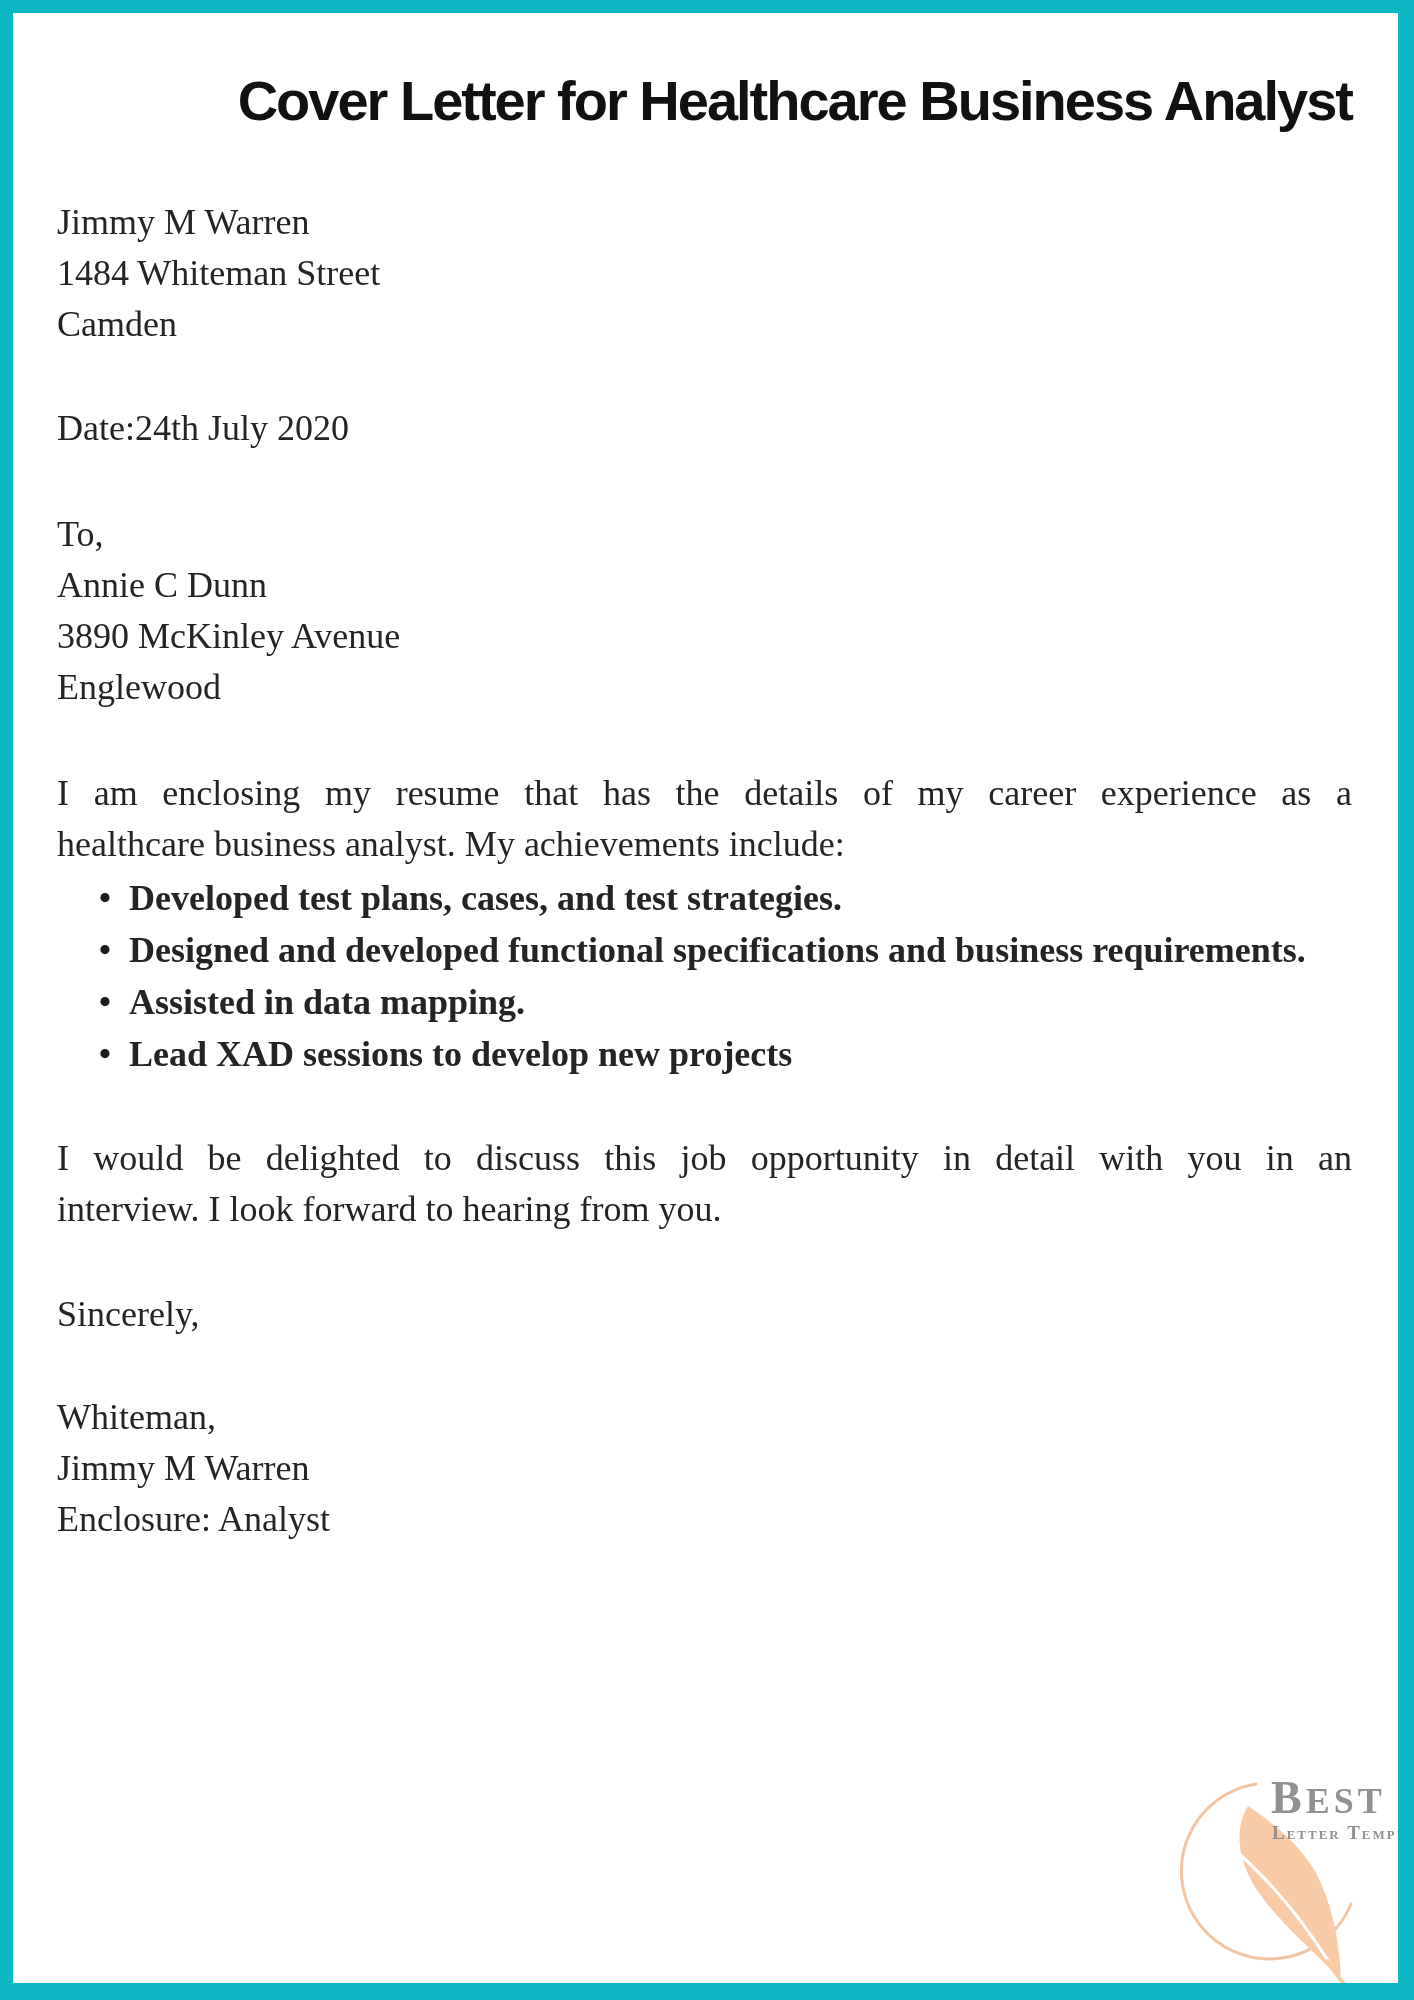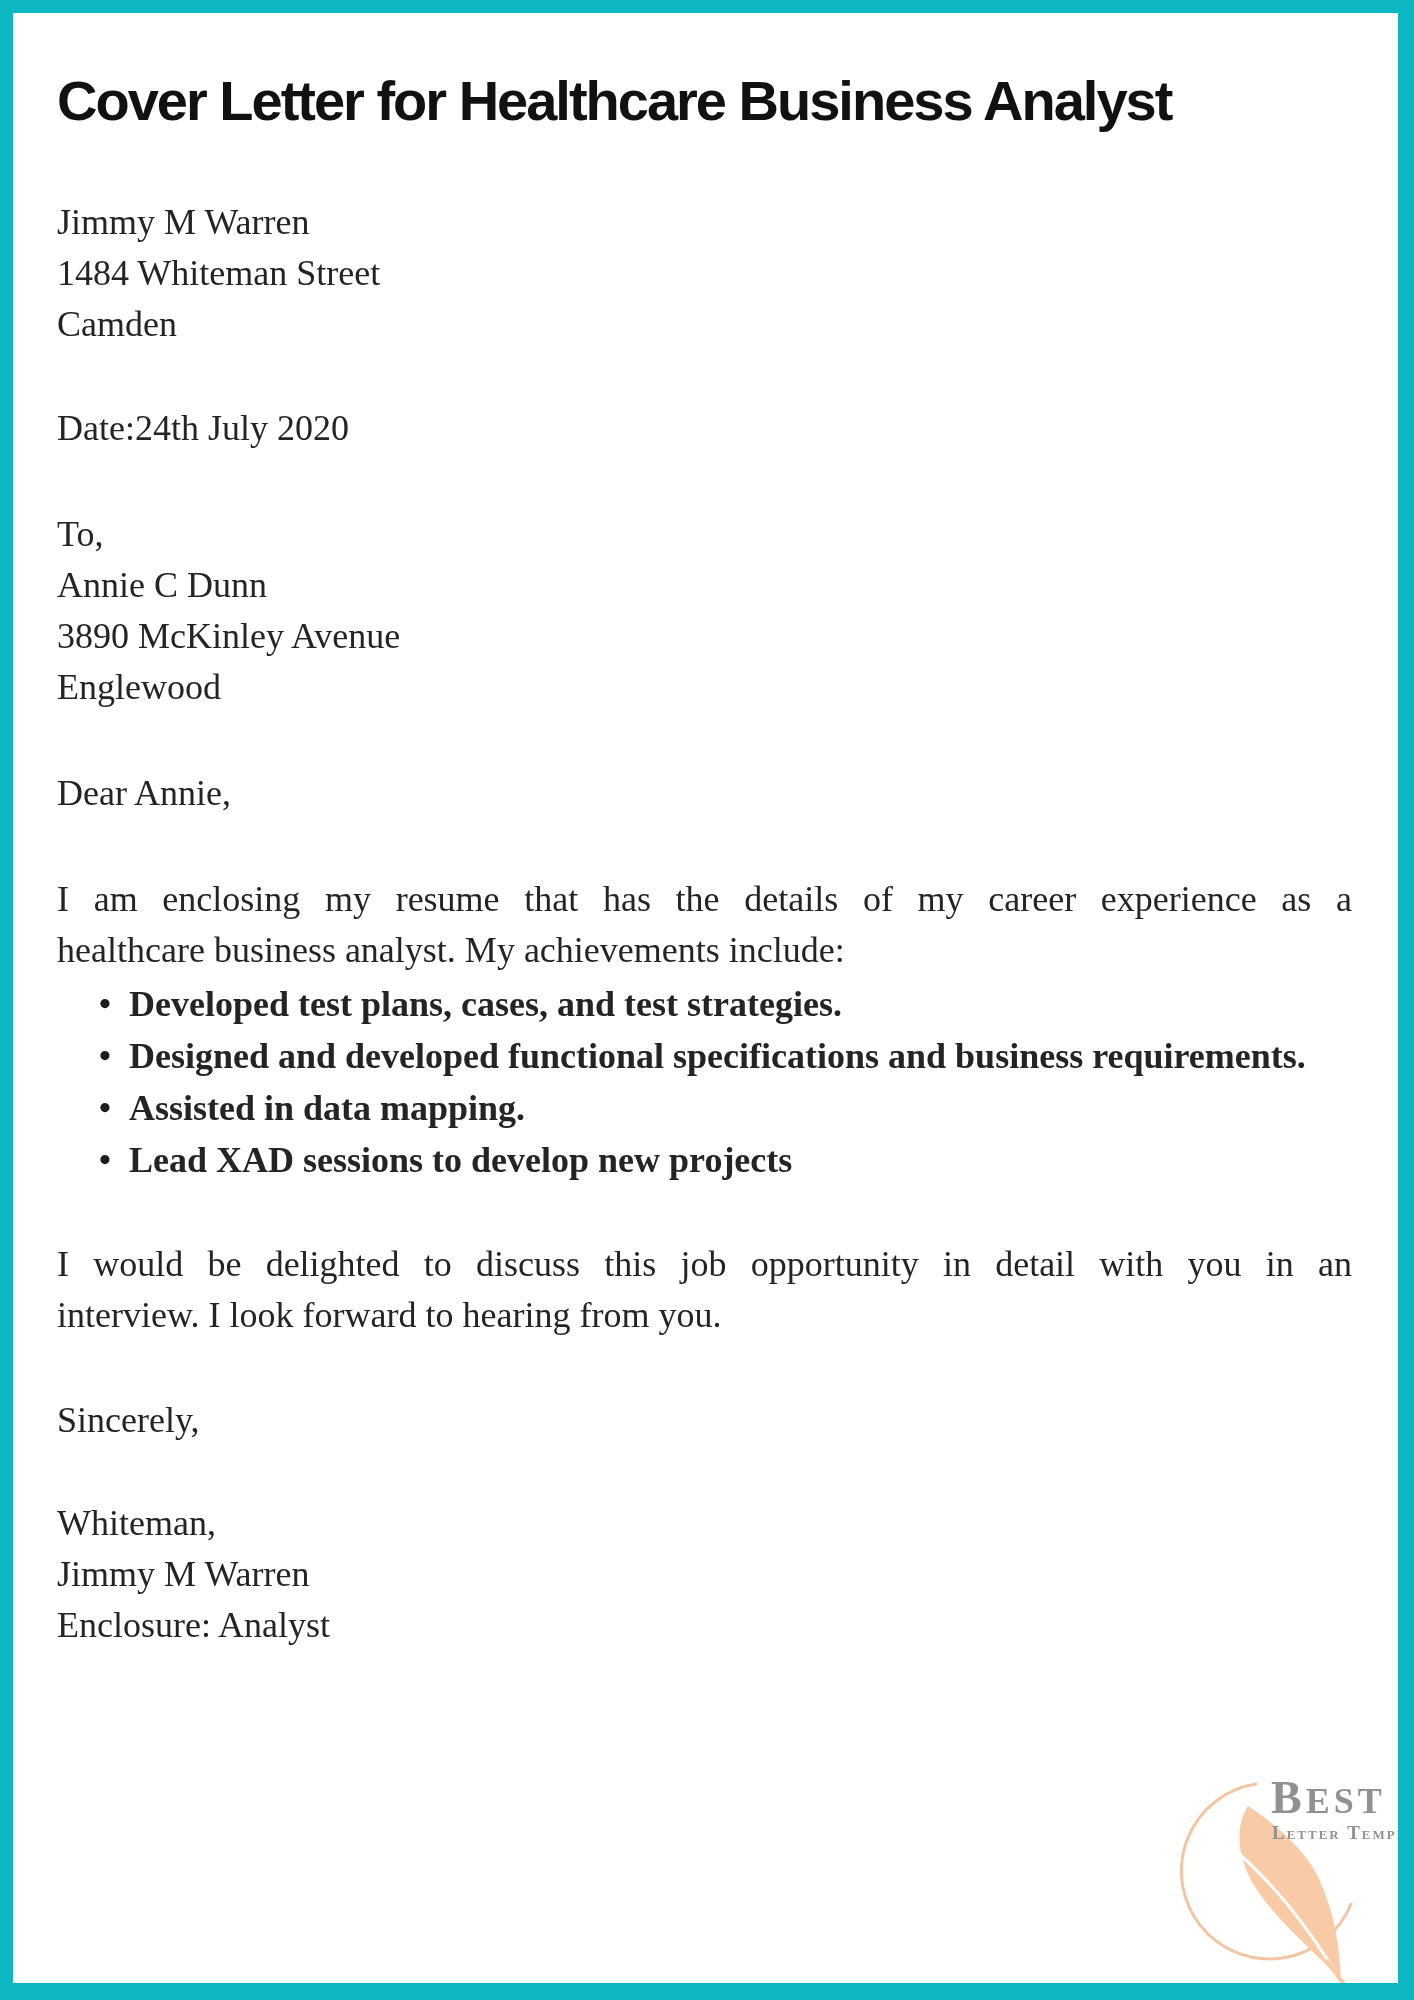--- a/index.html
+++ b/index.html
@@ -24,21 +24,21 @@
     padding: 0 46px 0 44px;
   }
   h1.title {
     margin: 0;
     padding-top: 55px;
     font-family: "Liberation Sans", sans-serif;
     font-weight: 700;
     font-size: 56px;
     line-height: 66px;
     letter-spacing: -2px;
-    text-align: left;
+    text-align: right;
     color: #111111;
     white-space: nowrap;
   }
   .letter {
     font-size: 36px;
     line-height: 51px;
   }
   .ln { min-height: 51px; }
   .just {
     text-align: justify;
@@ -139,23 +139,20 @@
         <div class="ln">Date:24th July 2020</div>
       </div>
 
       <div class="block-recipient">
         <div class="ln">To,</div>
         <div class="ln">Annie C Dunn</div>
         <div class="ln">3890 McKinley Avenue</div>
         <div class="ln">Englewood</div>
       </div>
 
-      <div class="block-salutation">
-        <div class="ln">Dear Annie,</div>
-      </div>
 
 
       <div class="block-para2">
         <div class="ln just">I am enclosing my resume that has the details of my career experience as a</div>
         <div class="ln">healthcare business analyst. My achievements include:</div>
       </div>
 
       <ul class="bullets block-bullets">
         <li class="ln">Developed test plans, cases, and test strategies.</li>
         <li class="ln">Designed and developed functional specifications and business requirements.</li>

